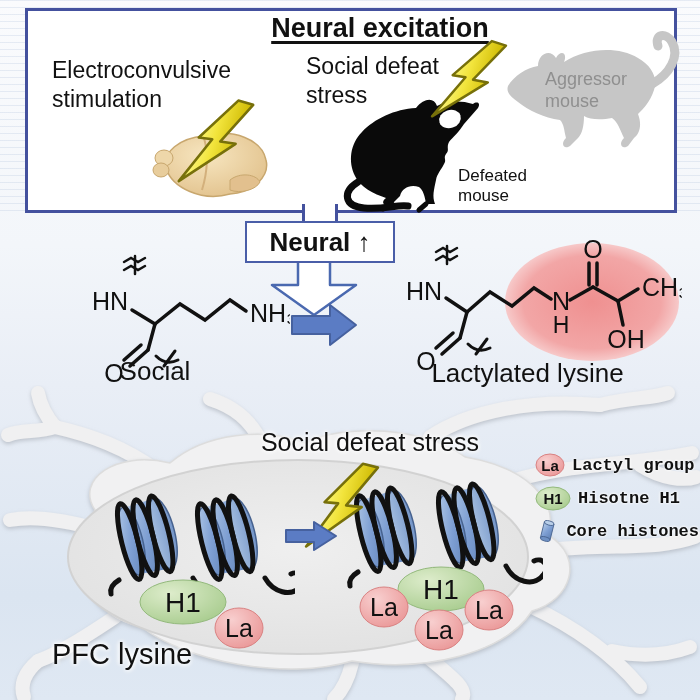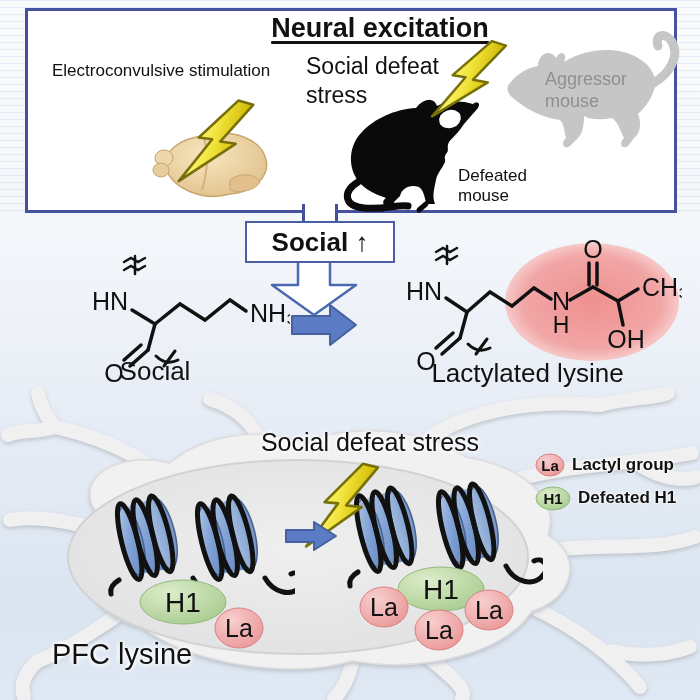--- a/index.html
+++ b/index.html
@@ -6,41 +6,41 @@
   body{font-family:"Liberation Sans","DejaVu Sans",sans-serif;background:#fff;}
   #stage{position:relative;width:700px;height:700px;overflow:hidden;
          background:linear-gradient(180deg,#fafbfd 0%,#f3f6fa 35%,#e9eef6 55%,#dbe5f1 85%,#dfe8f3 100%);}
   .abs{position:absolute;}
   .stripes{left:0;top:0;width:700px;height:216px;z-index:0;
     background:repeating-linear-gradient(180deg,rgba(176,193,219,.28) 0 1px,rgba(255,255,255,0) 1px 7px);}
   
   .top-box{left:25px;top:8px;width:646px;height:199px;background:#fff;border:3px solid #44519e;z-index:1;}
   .nx-title{left:25px;top:13px;width:692px;text-align:center;z-index:2;font-size:27px;font-weight:bold;color:#111;padding-left:9px;}
   .nx-title span{text-decoration:underline;text-decoration-thickness:2.5px;text-underline-offset:4px;}
-  .ecs-label{left:52px;top:56px;width:235px;font-size:17px;line-height:29px;color:#111;z-index:2;}
+  .ecs-label{left:52px;top:56px;width:235px;font-size:23px;line-height:29px;color:#111;z-index:2;}
   .sds-label{left:306px;top:52px;width:165px;font-size:23px;line-height:29px;color:#111;z-index:2;}
   .defeated-label{left:458px;top:166px;width:92px;text-align:left;font-size:17px;line-height:20px;color:#111;z-index:3;}
   .aggressor-label{left:545px;top:68px;width:115px;text-align:left;font-size:18px;line-height:22px;color:#8f8f8f;z-index:3;}
   
   .connector{left:302px;top:204px;width:30px;height:20px;background:#fff;border-left:3px solid #44519e;border-right:3px solid #44519e;z-index:3;}
   .lactate-box{left:245px;top:221px;width:146px;height:38px;background:#fff;border:2.5px solid #4a5ea8;z-index:4;
      display:flex;align-items:center;justify-content:center;font-size:26px;font-weight:bold;color:#111;}
   
   .lysine-label{left:75px;top:356px;width:160px;text-align:center;font-size:26px;color:#111;z-index:2;}
   .lactylated-label{left:415px;top:358px;width:225px;text-align:center;font-size:26px;color:#111;z-index:2;}
   
   .sds2-label{left:230px;top:428px;width:280px;text-align:center;font-size:25px;color:#111;z-index:6;
       text-shadow:0 0 4px #fff,0 0 4px #fff,0 0 6px #fff;}
   .pfc-label{left:52px;top:638px;font-size:29px;color:#111;z-index:7;
       text-shadow:0 0 4px #fff,0 0 5px #fff,0 0 6px #fff;}
   
   .legend{left:534px;top:450px;width:165px;z-index:7;display:flex;flex-direction:column;gap:3px;}
   .legend-row{display:flex;align-items:center;gap:6px;height:30px;}
   .legend-label{font-size:17px;font-weight:600;color:#111;white-space:nowrap;
-      text-shadow:0 0 3px #fff,0 0 3px #fff;}
+      text-shadow:0 0 3px #fff,0 0 3px #fff;font-family:Liberation Mono, monospace;}
   svg text{font-family:"Liberation Sans","DejaVu Sans",sans-serif;}
   .chem-svg text{fill:#111;}
 </style>
 </head>
 <body>
 
 <div id="stage">
 
   <svg class="abs" width="0" height="0" style="left:0;top:0" aria-hidden="true">
     <defs>
@@ -128,21 +128,21 @@
   <div class="abs defeated-label">Defeated mouse</div>
 
   <svg class="abs" style="left:500px;top:22px;z-index:2" width="185" height="140" viewBox="0 0 185 140">
     <path d="M152,62 C170,52 180,34 172,20 C166,10 154,12 158,24" fill="none" stroke="#c6c6c6" stroke-width="9" stroke-linecap="round"></path>
     <path d="M8,64 C14,54 26,46 38,44 C38,32 50,26 56,36 C60,28 68,30 64,40 C86,26 118,24 138,36 C152,44 158,56 154,68 C150,80 144,86 138,92 C142,102 140,112 134,116 L128,124 C122,128 118,122 124,116 C120,108 118,100 112,96 C102,98 90,98 84,94 C84,104 82,112 78,116 L70,124 C64,128 60,122 66,116 C64,108 64,102 60,98 C44,96 28,88 18,80 C10,74 6,70 8,64 Z" fill="#c6c6c6"></path>
   </svg>
   <div class="abs aggressor-label">Aggressor mouse</div>
 
   <div class="abs connector"></div>
   <div class="abs lactate-box">
-      <span>Social ↑</span>
+      <span>Neural ↑</span>
     </div>
   <svg class="abs" style="left:268px;top:257px;z-index:2" width="92" height="60" viewBox="0 0 92 60">
     <polygon points="30,1 62,1 62,28 88,28 46,58 4,28 30,28" fill="#fff" stroke="#4a69b0" stroke-width="2.5" stroke-linejoin="round"></polygon>
   </svg>
 
   <svg class="abs chem-svg" style="left:40px;top:252px;z-index:1" width="250" height="135" viewBox="0 0 250 135">
     <g stroke="#111" stroke-width="3.5" fill="none" stroke-linecap="round">
       <path d="M95,4 v18" stroke-width="2.5"></path>
       <path d="M84,10 l7,-4 7,4 7,-4" stroke-width="2.5"></path>
       <path d="M84,18 l7,-4 7,4 7,-4" stroke-width="2.5"></path>
@@ -264,19 +264,30 @@
         <ellipse cx="16" cy="13" rx="14" ry="11" fill="url(#laGrad)" stroke="#d98282"></ellipse>
         <text x="16" y="18.5" font-size="15" font-weight="bold" text-anchor="middle" fill="#111">La</text>
       </svg>
       <span class="legend-label">Lactyl group</span>
     </div>
     <div class="legend-row">
       <svg width="38" height="27" viewBox="0 0 38 27">
         <ellipse cx="19" cy="13.5" rx="17" ry="11.5" fill="url(#h1Grad)" stroke="#93b97c"></ellipse>
         <text x="19" y="19" font-size="15" font-weight="bold" text-anchor="middle" fill="#111">H1</text>
       </svg>
-      <span class="legend-label">Defeated H1</span>
+      <span class="legend-label">Hisotne H1</span>
+    </div>
+    <div class="legend-row">
+      <svg width="32" height="32" viewBox="0 0 32 32">
+        <g transform="rotate(14 16 16)">
+          <path d="M10,6 L22,6 L22,26 L10,26 Z" fill="url(#cylGrad)"></path>
+          <ellipse cx="16" cy="6" rx="6" ry="2.6" fill="#b9cfe9" stroke="#46628f" stroke-width="1"></ellipse>
+          <ellipse cx="16" cy="26" rx="6" ry="2.6" fill="#6f91c4" stroke="#46628f" stroke-width="1"></ellipse>
+          <path d="M10,6 V26 M22,6 V26" stroke="#46628f" stroke-width="1" fill="none"></path>
+        </g>
+      </svg>
+      <span class="legend-label">Core histones</span>
     </div>
   </div>
 
   <div class="abs pfc-label">PFC lysine</div>
 
 </div>
 
 </body></html>

